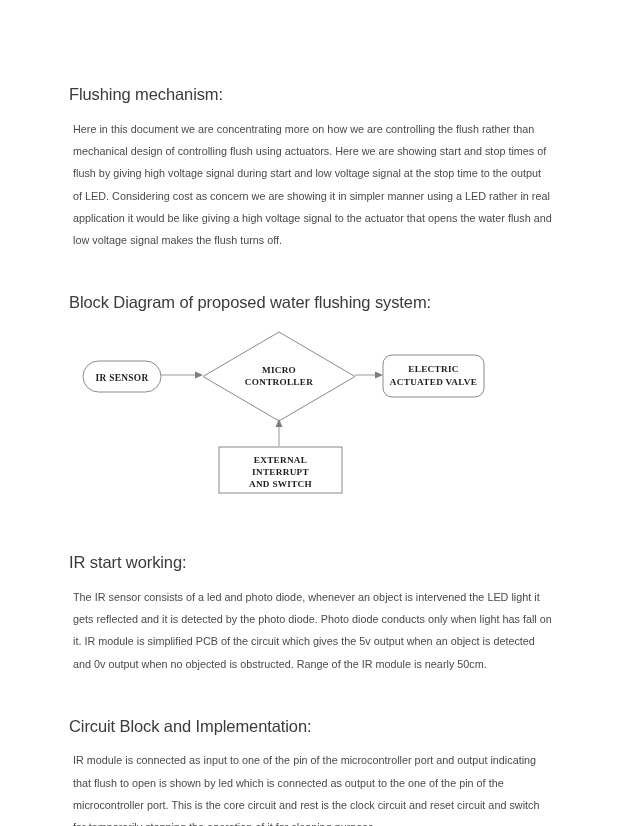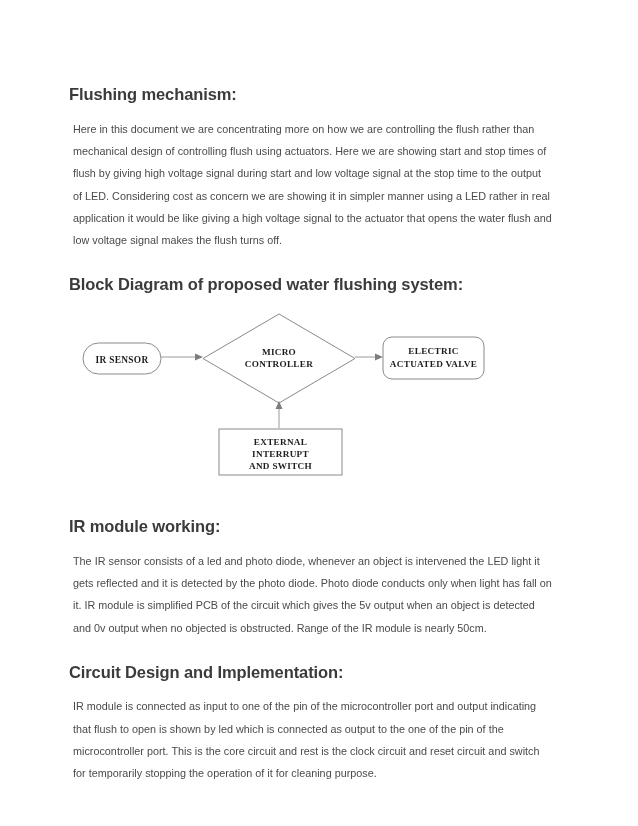--- a/index.html
+++ b/index.html
@@ -22,28 +22,28 @@
     background: #ffffff;
   }
   .content {
     position: absolute;
     left: 69px;
     top: 84px;
     width: 487px;
   }
   h2.heading {
     font-size: 16.5px;
-    font-weight: 700;
+    font-weight: 400;
     color: #3b3b3b;
     letter-spacing: -0.1px;
     margin: 0 0 13px 0;
     line-height: 1.25;
   }
   .heading.spaced-top {
-    margin-top: 23px;
+    margin-top: 41px;
   }
   p.body-text {
     font-size: 10.8px;
     font-weight: 400;
     color: #4a4a4a;
     line-height: 22.3px;
     margin: 4px;
     text-align: left;
     letter-spacing: 0.01px;
   }
@@ -139,20 +139,20 @@
           <polygon class="arrow-head" points="314,49 306,45.5 306,52.5"></polygon>
         </g>
 
         <g>
           <line class="connector" x1="210" y1="120" x2="210" y2="98" stroke="#9a9a9a"></line>
           <polygon class="arrow-head" points="210,93 206.5,101 213.5,101"></polygon>
         </g>
       </svg>
     </div>
 
-    <h2 class="heading spaced-top">IR module working:</h2>
+    <h2 class="heading spaced-top">IR start working:</h2>
     <p class="body-text">The IR sensor consists of a led and photo diode, whenever an object is intervened the LED light it gets reflected and it is detected by the photo diode. Photo diode conducts only when light has fall on it. IR module is simplified PCB of the circuit which gives the 5v output when an object is detected and 0v output when no objected is obstructed. Range of the IR module is nearly 50cm.</p>
 
-    <h2 class="heading spaced-top">Circuit Design and Implementation:</h2>
+    <h2 class="heading spaced-top">Circuit Block and Implementation:</h2>
     <p class="body-text">IR module is connected as input to one of the pin of the microcontroller port and output indicating that flush to open is shown by led which is connected as output to the one of the pin of the microcontroller port. This is the core circuit and rest is the clock circuit and reset circuit and switch for temporarily stopping the operation of it for cleaning purpose.</p>
 
   </div>
 </div>
 
 </body></html>

